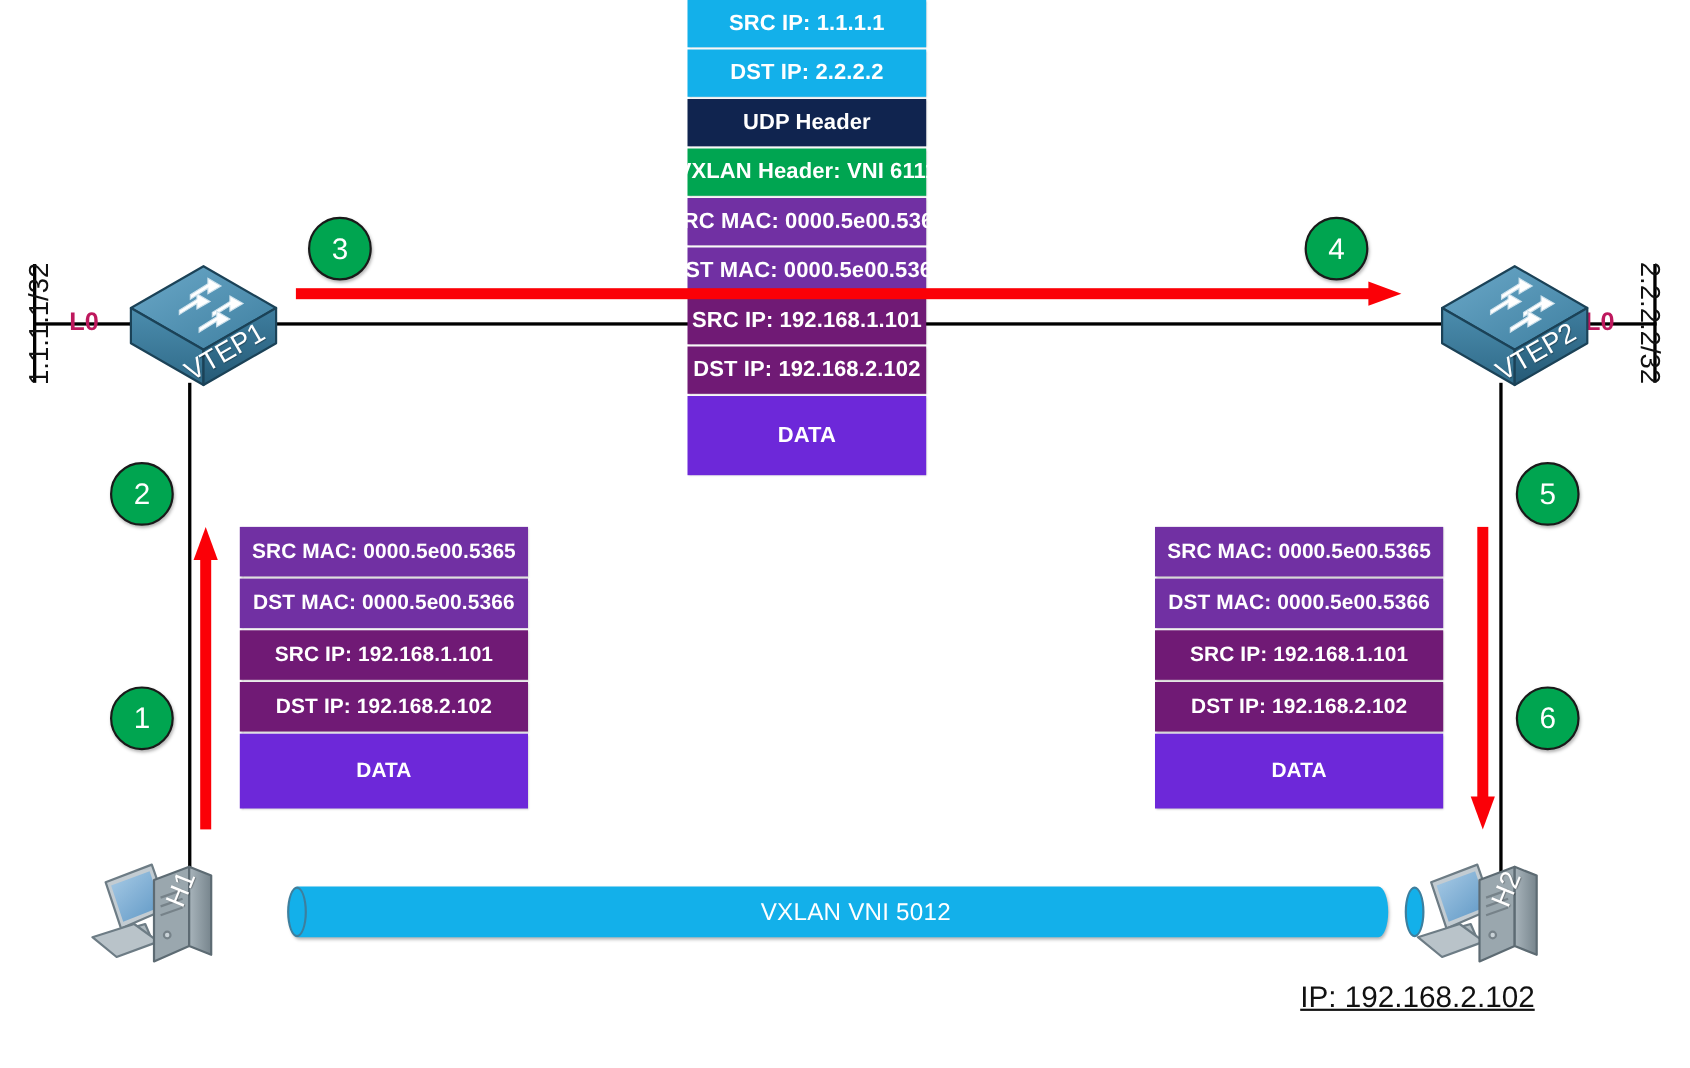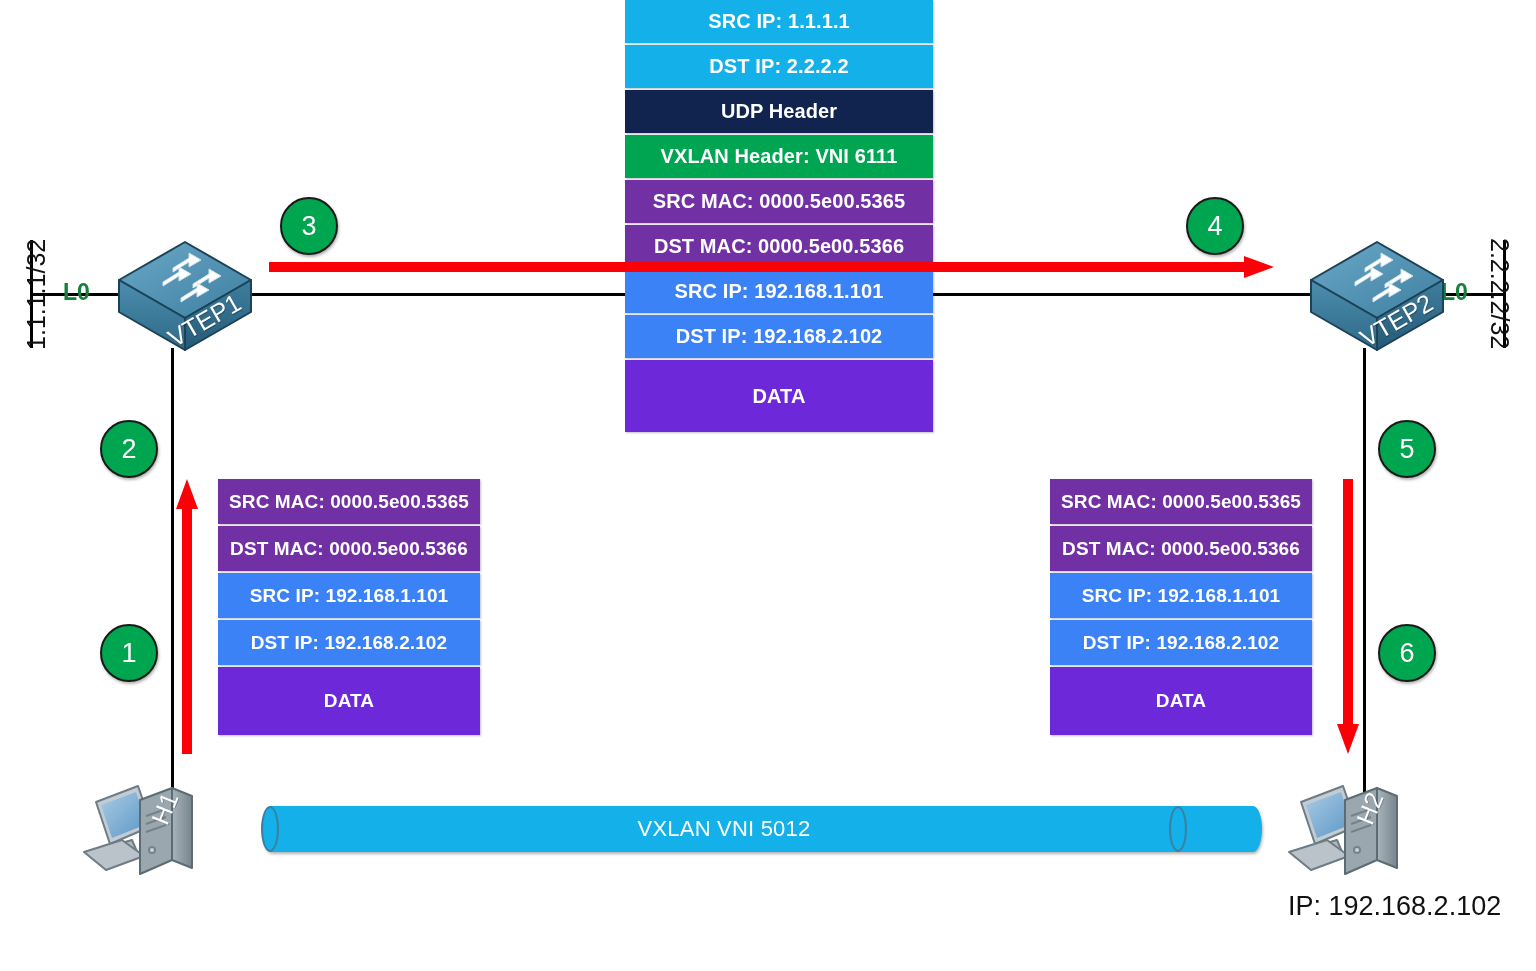--- a/index.html
+++ b/index.html
@@ -20,25 +20,25 @@
     letter-spacing:.1px;
     box-shadow:1px 1px 2px rgba(0,0,0,.25);
     margin-bottom:2px;
     text-align:center;
     white-space:nowrap;
   }
   .r-cyan{background:#13b0ea;}
   .r-navy{background:#10244f;}
   .r-green{background:#00a551;}
   .r-purple{background:#7130a3;}
-  .r-blue{background:#3b82f6;}
+  .r-blue{background:#701a75;}
   .r-gray{background:#6d28d9;font-weight:normal;}
 
   
-  #stack-top{left:625px;top:0px;width:308px;}
+  #stack-top{left:625px;top:0px;width:217px;}
   #stack-top .row{height:43px;font-size:20px;}
   #stack-top .row.data{height:72px;font-size:20px;}
 
   
   .side-stack{width:262px;}
   .side-stack .row{height:45px;font-size:19px;}
   .side-stack .row.data{height:68px;font-size:19px;}
   #stack-left{left:218px;top:479px;}
   #stack-right{left:1050px;top:479px;}
 
@@ -56,21 +56,21 @@
     position:absolute;width:58px;height:58px;border-radius:50%;
     background:#00a550;border:2px solid #1a1a1a;
     box-sizing:border-box;
     display:flex;align-items:center;justify-content:center;
     color:#ffffff;font-size:27px;font-weight:normal;
     box-shadow:1px 2px 3px rgba(0,0,0,.3);
   }
 
   
   .lo-label{
-    position:absolute;color:#15803d;font-size:23px;font-weight:bold;
+    position:absolute;color:#be185d;font-size:23px;font-weight:bold;
   }
   .bracket{position:absolute;background:#000000;width:3px;}
   .brk-text{
     position:absolute;font-size:25px;color:#111;white-space:nowrap;
     transform-origin:0 0;
   }
 
   
   .switch{position:absolute;width:140px;height:118px;}
   .switch svg{display:block;overflow:visible;}
@@ -84,21 +84,21 @@
   .host svg{display:block;overflow:visible;}
   .host-name{
     position:absolute;color:#ffffff;font-size:25px;white-space:nowrap;
     text-shadow:0 1px 1px rgba(0,0,0,.3);
   }
 
   
   .caption{position:absolute;font-size:27px;color:#111;white-space:nowrap;line-height:1.32;}
 
   
-  #tunnel{position:absolute;left:262px;top:806px;width:924px;height:46px;}
+  #tunnel{position:absolute;left:262px;top:806px;width:1032px;height:46px;}
   #tunnel .body{
     position:absolute;left:0;top:0;width:1000px;height:46px;
     background:#13b0ea;border-radius:9px/23px;
     box-shadow:1px 2px 3px rgba(0,0,0,.3);
   }
   #tunnel .cap{
     position:absolute;top:0;width:18px;height:46px;
     border:2px solid #3d7f9e;border-radius:50%;box-sizing:border-box;
     background:#13b0ea;
   }
@@ -325,17 +325,17 @@
         <polygon points="60,22 92,10 92,82 60,96" fill="#9aa7ae"></polygon>
         <polygon points="92,10 112,18 112,90 92,82" fill="url(#towB)"></polygon>
         <line x1="66" y1="38" x2="86" y2="31" stroke="#768289"></line>
         <line x1="66" y1="46" x2="86" y2="39" stroke="#768289"></line>
         <line x1="66" y1="54" x2="86" y2="47" stroke="#768289"></line>
         <circle cx="72" cy="72" r="3" fill="#c9d2d7" stroke="#768289"></circle>
       </g>
     </svg>
     <div class="host-name" style="left:69px;top:16px;transform:rotate(-68deg);">H2</div>
   </div>
-  <div class="caption" style="left:1288px;top:889px;">
+  <div class="caption" style="left:1182px;top:889px;text-decoration:underline;">
     <div>IP: 192.168.2.102</div>
   </div>
 
 </div>
 
 </body></html>

